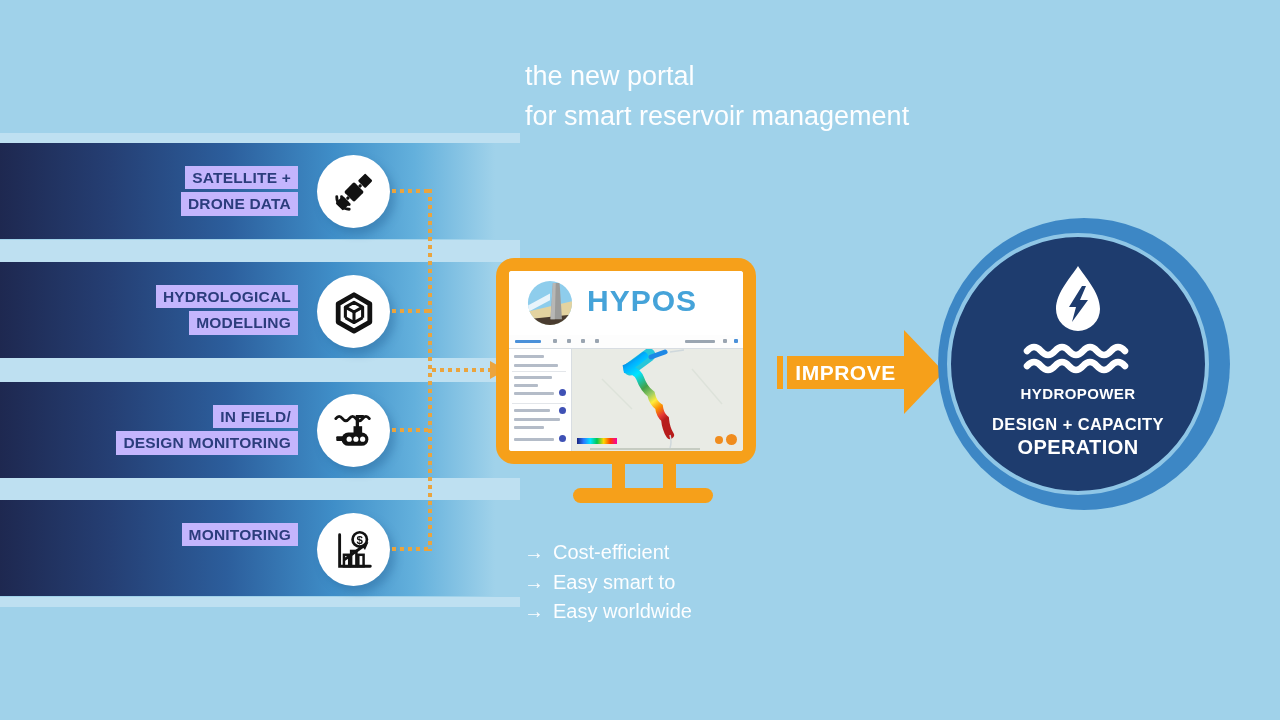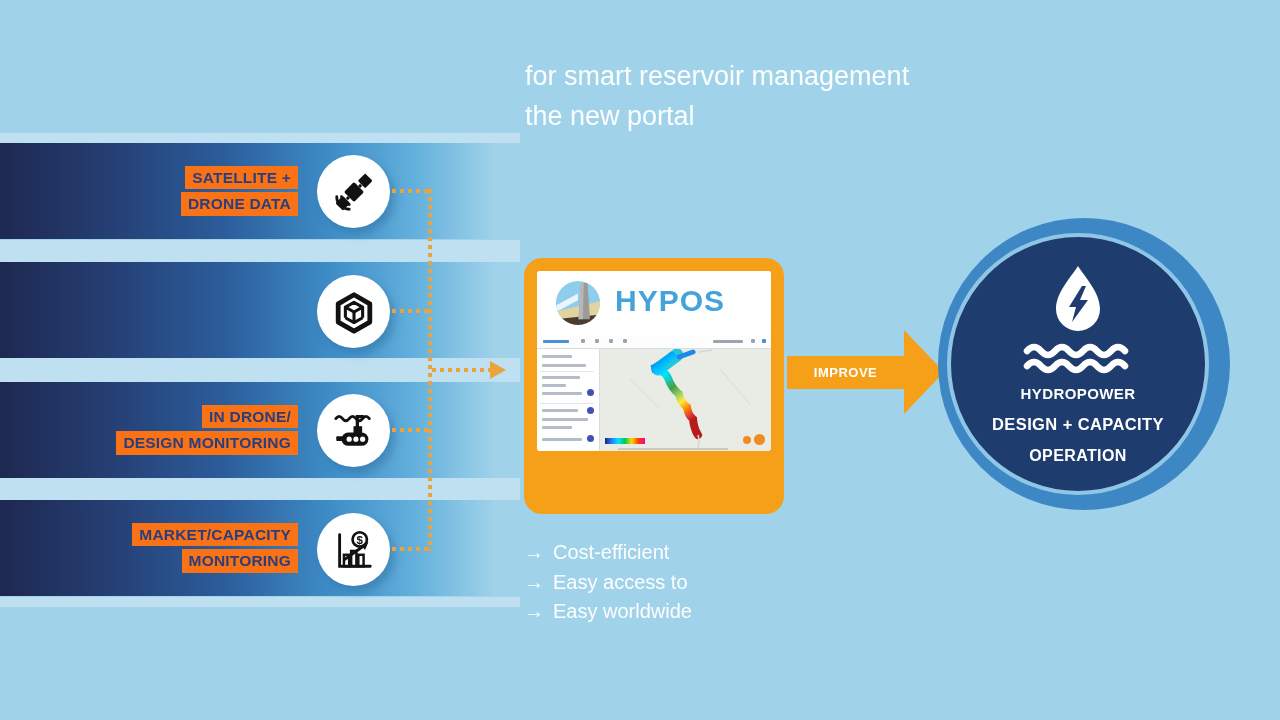--- a/index.html
+++ b/index.html
@@ -8,32 +8,32 @@
 
   
   .title{position:absolute;left:525px;top:56px;color:#fdfeff;font-size:27px;line-height:40px;font-weight:400;}
 
   
   .bar{position:absolute;left:0;width:505px;height:96px;
        background:linear-gradient(90deg,#1e2850 0%,#253f74 22%,#2c5e9c 45%,#3f8ec8 66%,#63b0dc 82%,rgba(160,210,234,0) 98%);}
   .gap-band{position:absolute;left:0;width:520px;background:rgba(255,255,255,0.32);}
 
   .chip-col{position:absolute;left:60px;width:238px;display:flex;flex-direction:column;align-items:flex-end;gap:3px;}
-  .chip{background:#f97316;color:#2b3d7c;font-weight:bold;font-size:15.5px;line-height:1.25;padding:2px 7px;white-space:nowrap;letter-spacing:.2px;}
+  .chip{background:#c4b5fd;color:#2b3d7c;font-weight:bold;font-size:15.5px;line-height:1.25;padding:2px 7px;white-space:nowrap;letter-spacing:.2px;}
 
   .icon-circle{position:absolute;left:317px;width:73px;height:73px;border-radius:50%;background:#ffffff;
                box-shadow:5px 6px 9px rgba(32,90,140,0.35);display:flex;align-items:center;justify-content:center;}
 
   
   .dot-h{position:absolute;height:4px;background:repeating-linear-gradient(90deg,#eba43d 0 4px,transparent 4px 8px);}
   .dot-v{position:absolute;width:4px;background:repeating-linear-gradient(180deg,#eba43d 0 4px,transparent 4px 8px);}
   .dot-arrowhead{position:absolute;width:0;height:0;border-left:16px solid #eba43d;border-top:9px solid transparent;border-bottom:9px solid transparent;}
 
   
-  .monitor{position:absolute;left:524px;top:258px;width:260px;height:256px;background:#f6a01a;border-radius:18px;}
+  .monitor{position:absolute;left:496px;top:258px;width:260px;height:206px;background:#f6a01a;border-radius:18px;}
   .screen{position:absolute;left:13px;top:13px;width:234px;height:180px;background:#ffffff;border-radius:3px;overflow:hidden;}
   .logo-band{position:absolute;left:0;top:0;width:100%;height:64px;background:#ffffff;}
   .logo-circle{position:absolute;left:18px;top:9px;width:46px;height:46px;}
   .logo-word{position:absolute;left:78px;top:13px;font-size:30px;font-weight:bold;color:#45a3d9;letter-spacing:1px;}
   .app-toolbar{position:absolute;left:0;top:64px;width:100%;height:13px;background:#fdfdfd;border-bottom:1px solid #d8dde2;}
   .tb-dash{position:absolute;height:3px;background:#4a90d9;border-radius:1px;}
   .tb-sq{position:absolute;width:4px;height:4px;background:#9aa5b1;border-radius:1px;}
   .app-body{position:absolute;left:0;top:78px;width:100%;height:102px;}
   .app-sidebar{position:absolute;left:0;top:0;width:62px;height:100%;background:#ffffff;border-right:1px solid #d8dde2;}
   .sb-line{position:absolute;height:2.5px;background:#b4bcc8;border-radius:1px;}
@@ -44,66 +44,69 @@
               background:linear-gradient(90deg,#1a237e,#2979ff,#00e5ff,#00c853,#ffd600,#ff3d00,#f500a8);}
   .map-dot{position:absolute;border-radius:50%;background:#f08c1e;}
   .map-attrib{position:absolute;left:18px;bottom:1px;width:110px;height:2px;background:#c6ccc2;}
 
   .stand-leg{position:absolute;width:13px;height:30px;background:#f6a01a;}
   .stand-base{position:absolute;left:573px;top:488px;width:140px;height:15px;background:#f6a01a;border-radius:8px;}
 
   
   .imp-strip{position:absolute;left:777px;top:356px;width:6px;height:33px;background:#f6a01a;}
   .imp-tail{position:absolute;left:787px;top:356px;width:117px;height:33px;background:#f6a01a;color:#ffffff;
-            font-weight:bold;font-size:13px;letter-spacing:.5px;display:flex;align-items:center;justify-content:center;}
+            font-weight:bold;font-size:21px;letter-spacing:.5px;display:flex;align-items:center;justify-content:center;}
   .imp-head{position:absolute;left:904px;top:330px;width:0;height:0;
             border-left:40px solid #f6a01a;border-top:42px solid transparent;border-bottom:42px solid transparent;}
 
   
   .outer-circle{position:absolute;left:938px;top:218px;width:292px;height:292px;border-radius:50%;background:#3d87c5;}
   .inner-circle{position:absolute;left:947px;top:233px;width:254px;height:254px;border-radius:50%;
                 background:#1e3c6e;border:4px solid #8fc6e6;display:flex;flex-direction:column;align-items:center;}
   .outcome-text{color:#ffffff;font-weight:bold;text-align:center;letter-spacing:.4px;}
 
   
   .benefits{position:absolute;left:524px;top:538px;color:#fdfeff;font-size:20px;line-height:29.5px;}
   .benefit-row{display:flex;align-items:baseline;}
   .benefit-bullet{font-weight:bold;margin-right:9px;}
 </style>
 </head>
 <body>
 
 <div id="stage">
 
   <div class="title">
+    <div>the new portal</div>
     <div>for smart reservoir management</div>
-    <div>the new portal</div>
   </div>
 
   <div class="gap-band" style="top:133px;height:10px;"></div>
   <div class="gap-band" style="top:240px;height:22px;"></div>
   <div class="gap-band" style="top:358px;height:24px;"></div>
   <div class="gap-band" style="top:478px;height:22px;"></div>
   <div class="gap-band" style="top:597px;height:10px;"></div>
 
   <div class="bar" style="top:143px;"></div>
   <div class="bar" style="top:262px;"></div>
   <div class="bar" style="top:382px;"></div>
   <div class="bar" style="top:500px;"></div>
 
   <div class="chip-col" style="top:166px;">
     <span class="chip">SATELLITE +</span>
     <span class="chip">DRONE DATA</span>
   </div>
+  <div class="chip-col" style="top:285px;">
+    <span class="chip">HYDROLOGICAL</span>
+    <span class="chip">MODELLING</span>
+  </div>
   <div class="chip-col" style="top:405px;">
-    <span class="chip">IN DRONE/</span>
+    <span class="chip">IN FIELD/</span>
     <span class="chip">DESIGN MONITORING</span>
   </div>
   <div class="chip-col" style="top:523px;">
-    <span class="chip">MARKET/CAPACITY</span>
     <span class="chip">MONITORING</span>
   </div>
 
   <div class="icon-circle" style="top:155px;">
     <svg width="46" height="46" viewBox="0 0 48 48">
       <g transform="rotate(45 24 24)" fill="#121212">
         <rect x="18.5" y="2" width="11" height="11" rx="1.5"></rect>
         <rect x="22.5" y="13.5" width="3" height="3"></rect>
         <rect x="16.5" y="16.5" width="15" height="15" rx="2"></rect>
         <rect x="22.5" y="31.5" width="3" height="3"></rect>
@@ -247,31 +250,31 @@
       <polygon points="30,22 17,43 24,43 20,58 36,36 28,36 34,22" fill="#1e3c6e"></polygon>
     </svg>
     <svg width="110" height="34" viewBox="0 0 110 34" style="margin-top:5px;">
       <g fill="none" stroke="#ffffff" stroke-width="6.5" stroke-linecap="round" stroke-linejoin="round">
         <path d="M4 10 Q11 2 18 10 T32 10 T46 10 T60 10 T74 10 T88 10 T102 10"></path>
         <path d="M4 25 Q11 17 18 25 T32 25 T46 25 T60 25 T74 25 T88 25 T102 25"></path>
       </g>
     </svg>
     <div class="outcome-text" style="margin-top:10px;font-size:15px;">HYDROPOWER</div>
     <div class="outcome-text" style="margin-top:13px;font-size:16.5px;">DESIGN + CAPACITY</div>
-    <div class="outcome-text" style="margin-top:13px;font-size:16px;">OPERATION</div>
+    <div class="outcome-text" style="margin-top:2px;font-size:20px;">OPERATION</div>
   </div>
 
   <div class="benefits">
     <div class="benefit-row">
       <span class="benefit-bullet">→</span>
       <span>Cost-efficient</span>
     </div>
     <div class="benefit-row">
       <span class="benefit-bullet">→</span>
-      <span>Easy access to</span>
+      <span>Easy smart to</span>
     </div>
     <div class="benefit-row">
       <span class="benefit-bullet">→</span>
       <span>Easy worldwide</span>
     </div>
   </div>
 
 </div>
 
 </body></html>

